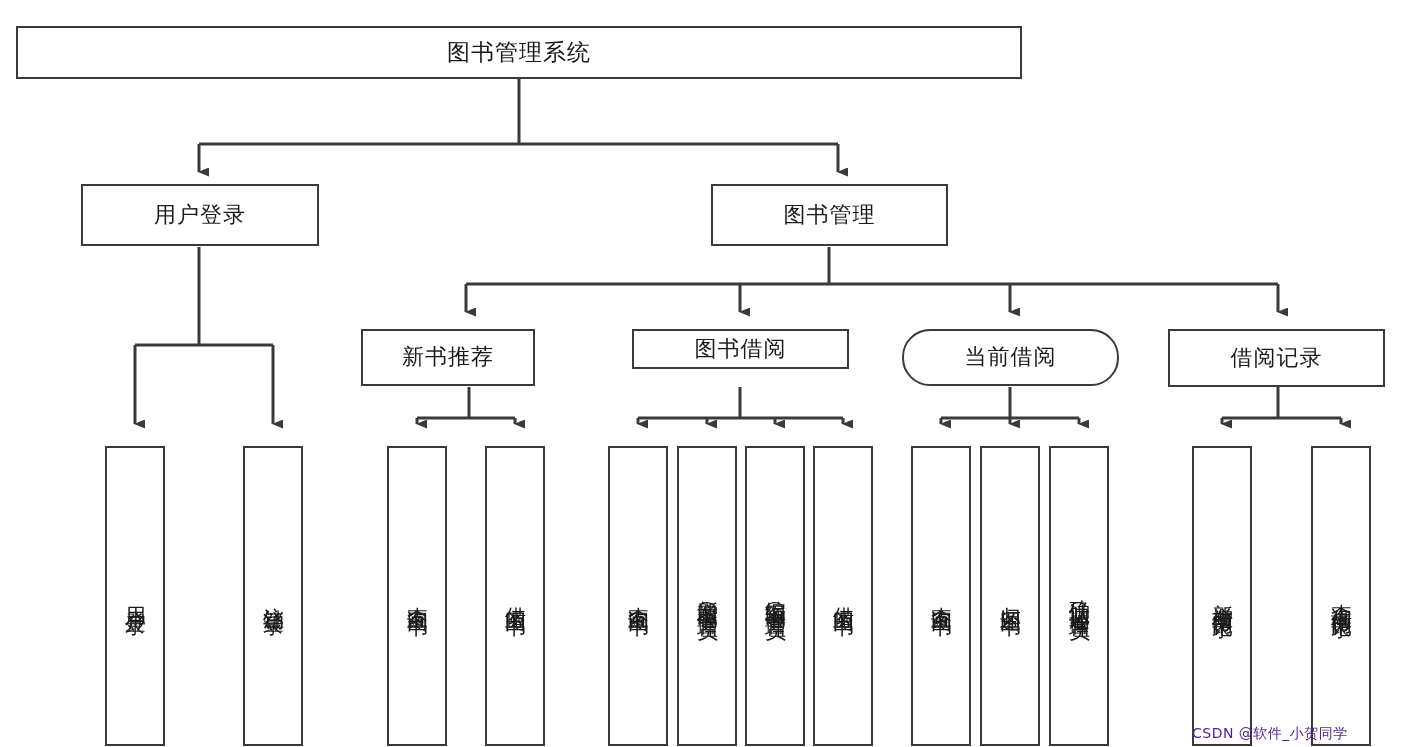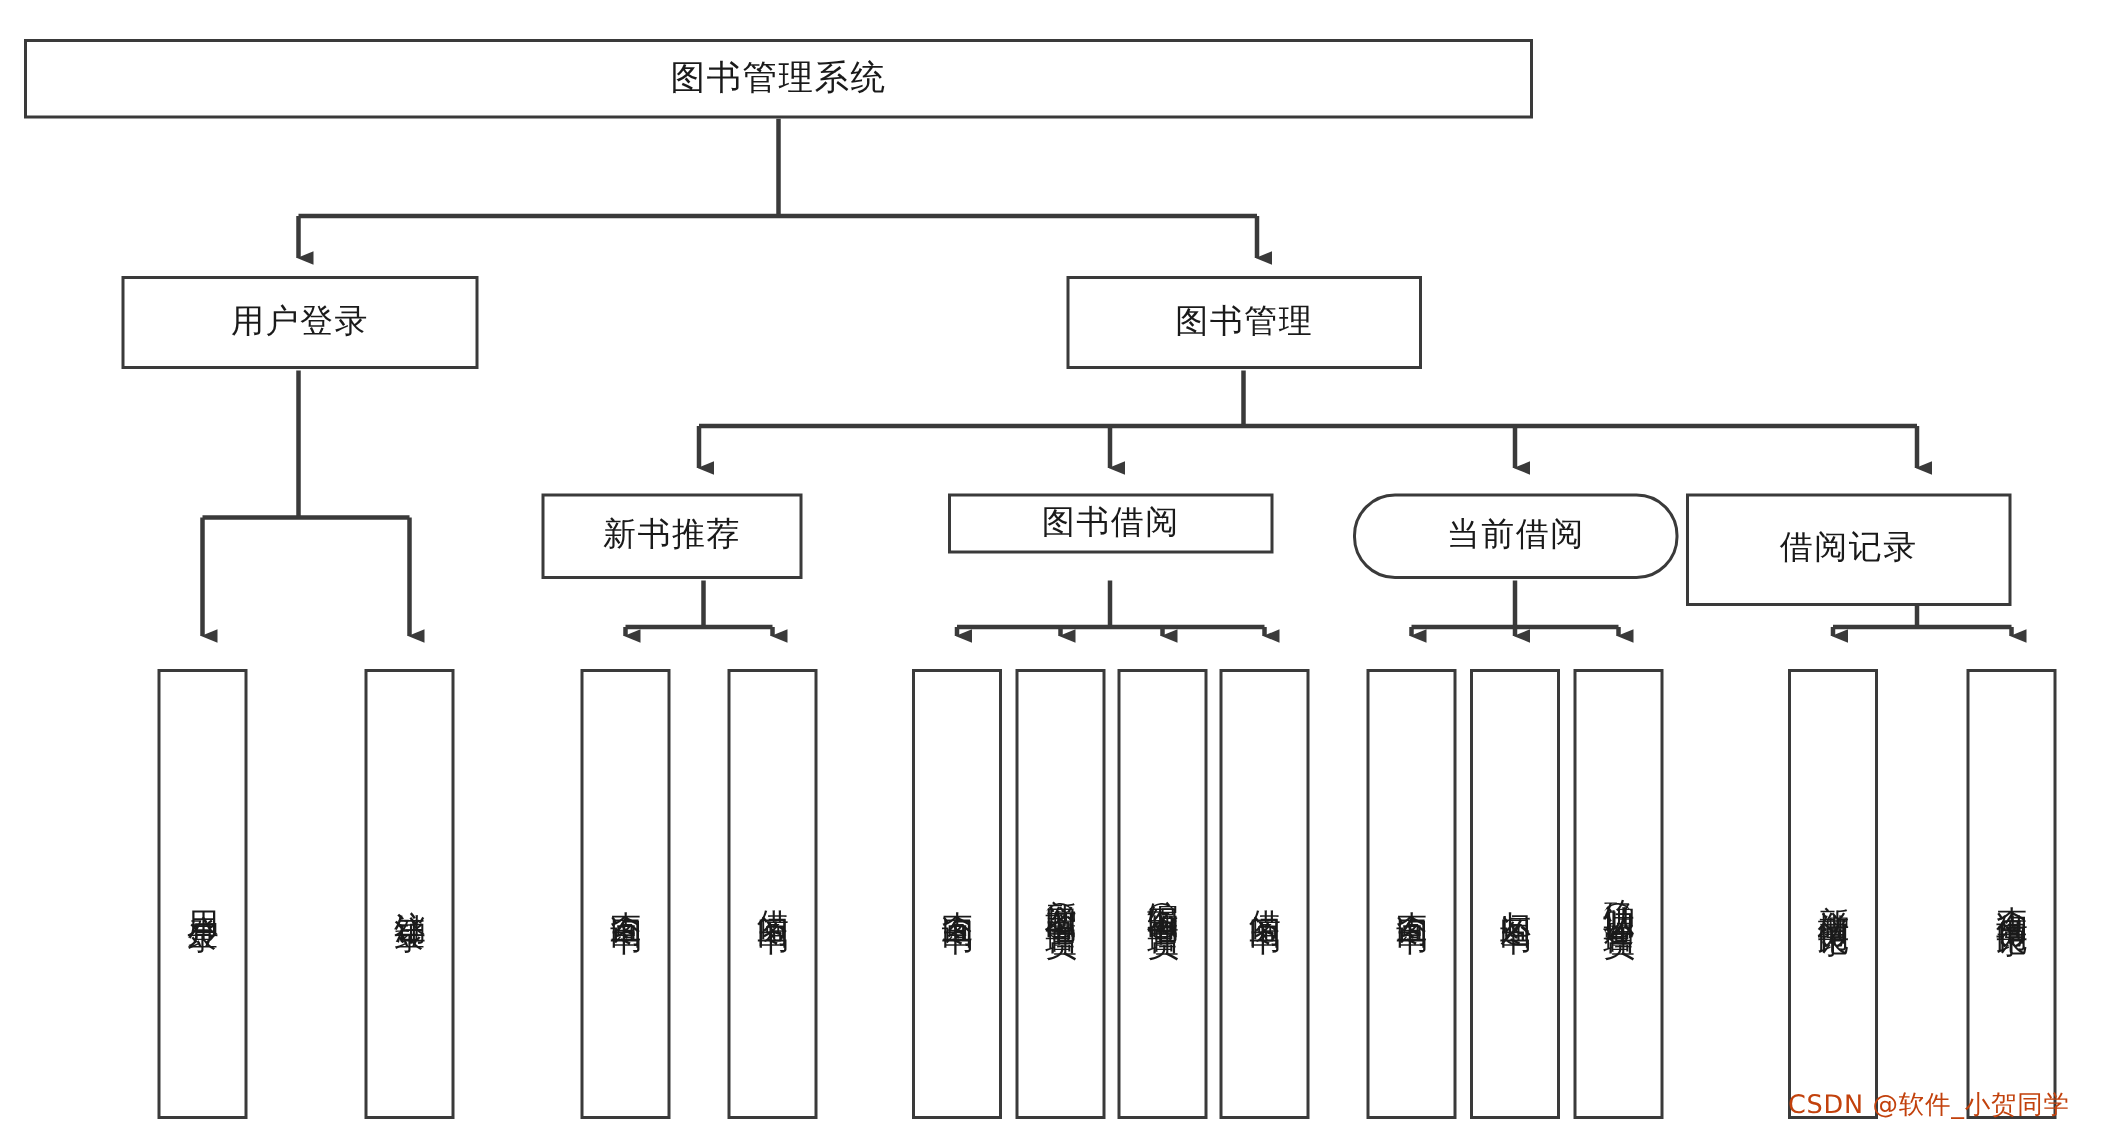--- a/index.html
+++ b/index.html
@@ -52,22 +52,22 @@
     text-orientation: upright;
     line-height: 1.18;
     letter-spacing: 3px;
     white-space: nowrap;
   }
   .node.root {
     font-size: 23px;
   }
   .watermark {
     position: absolute;
-    font-size: 17px;
-    color: #c2410c;
+    font-size: 14px;
+    color: #4c1d95;
     letter-spacing: 0.5px;
     white-space: nowrap;
     font-family: "DejaVu Sans", "Liberation Sans", sans-serif;
   }
 </style>
 </head>
 <body>
 
 <div id="canvas">
 
@@ -138,21 +138,21 @@
   </div>
 
   <div class="node h" style="left:632px; top:317px; width:217px; height:40px;">
     <span>图书借阅</span>
   </div>
 
   <div class="node h" style="left:902px; top:317px; width:217px; height:57px;border-radius:28px;">
     <span>当前借阅</span>
   </div>
 
-  <div class="node h" style="left:1124px; top:317px; width:217px; height:75px;">
+  <div class="node h" style="left:1168px; top:317px; width:217px; height:58px;">
     <span>借阅记录</span>
   </div>
 
   <div class="node v" style="left:105px; top:434px; width:60px; height:300px;">
     <span class="vtxt">用户登录</span>
   </div>
 
   <div class="node v" style="left:243px; top:434px; width:60px; height:300px;">
     <span class="vtxt">注销登录</span>
   </div>

